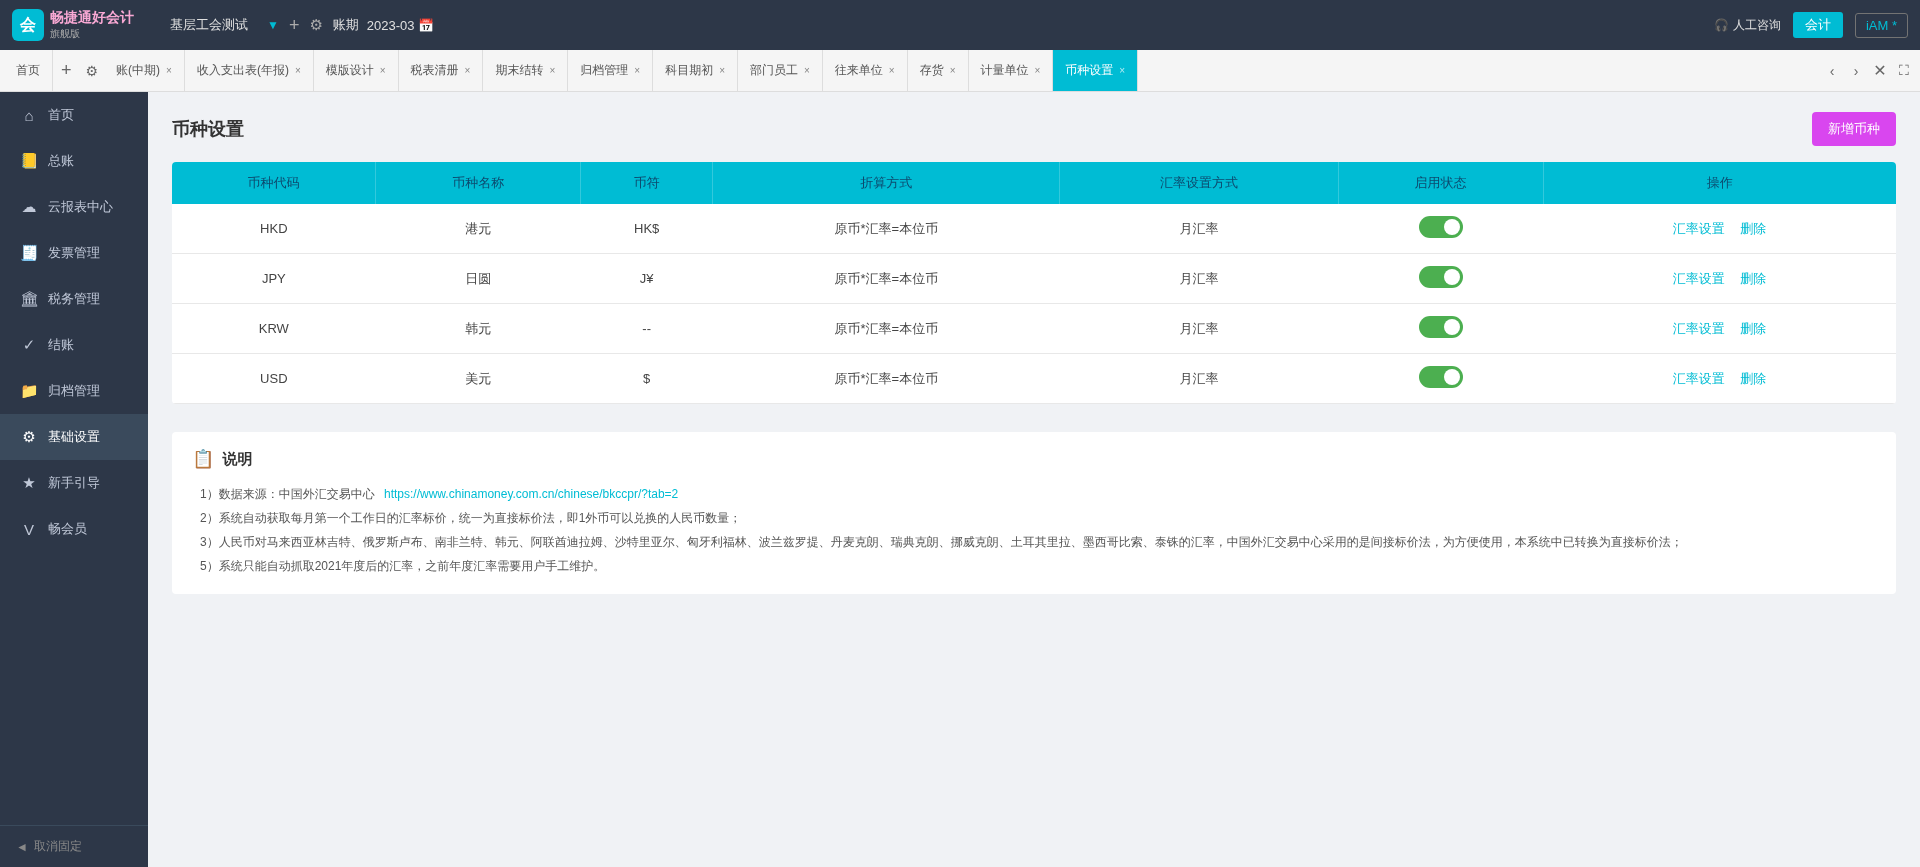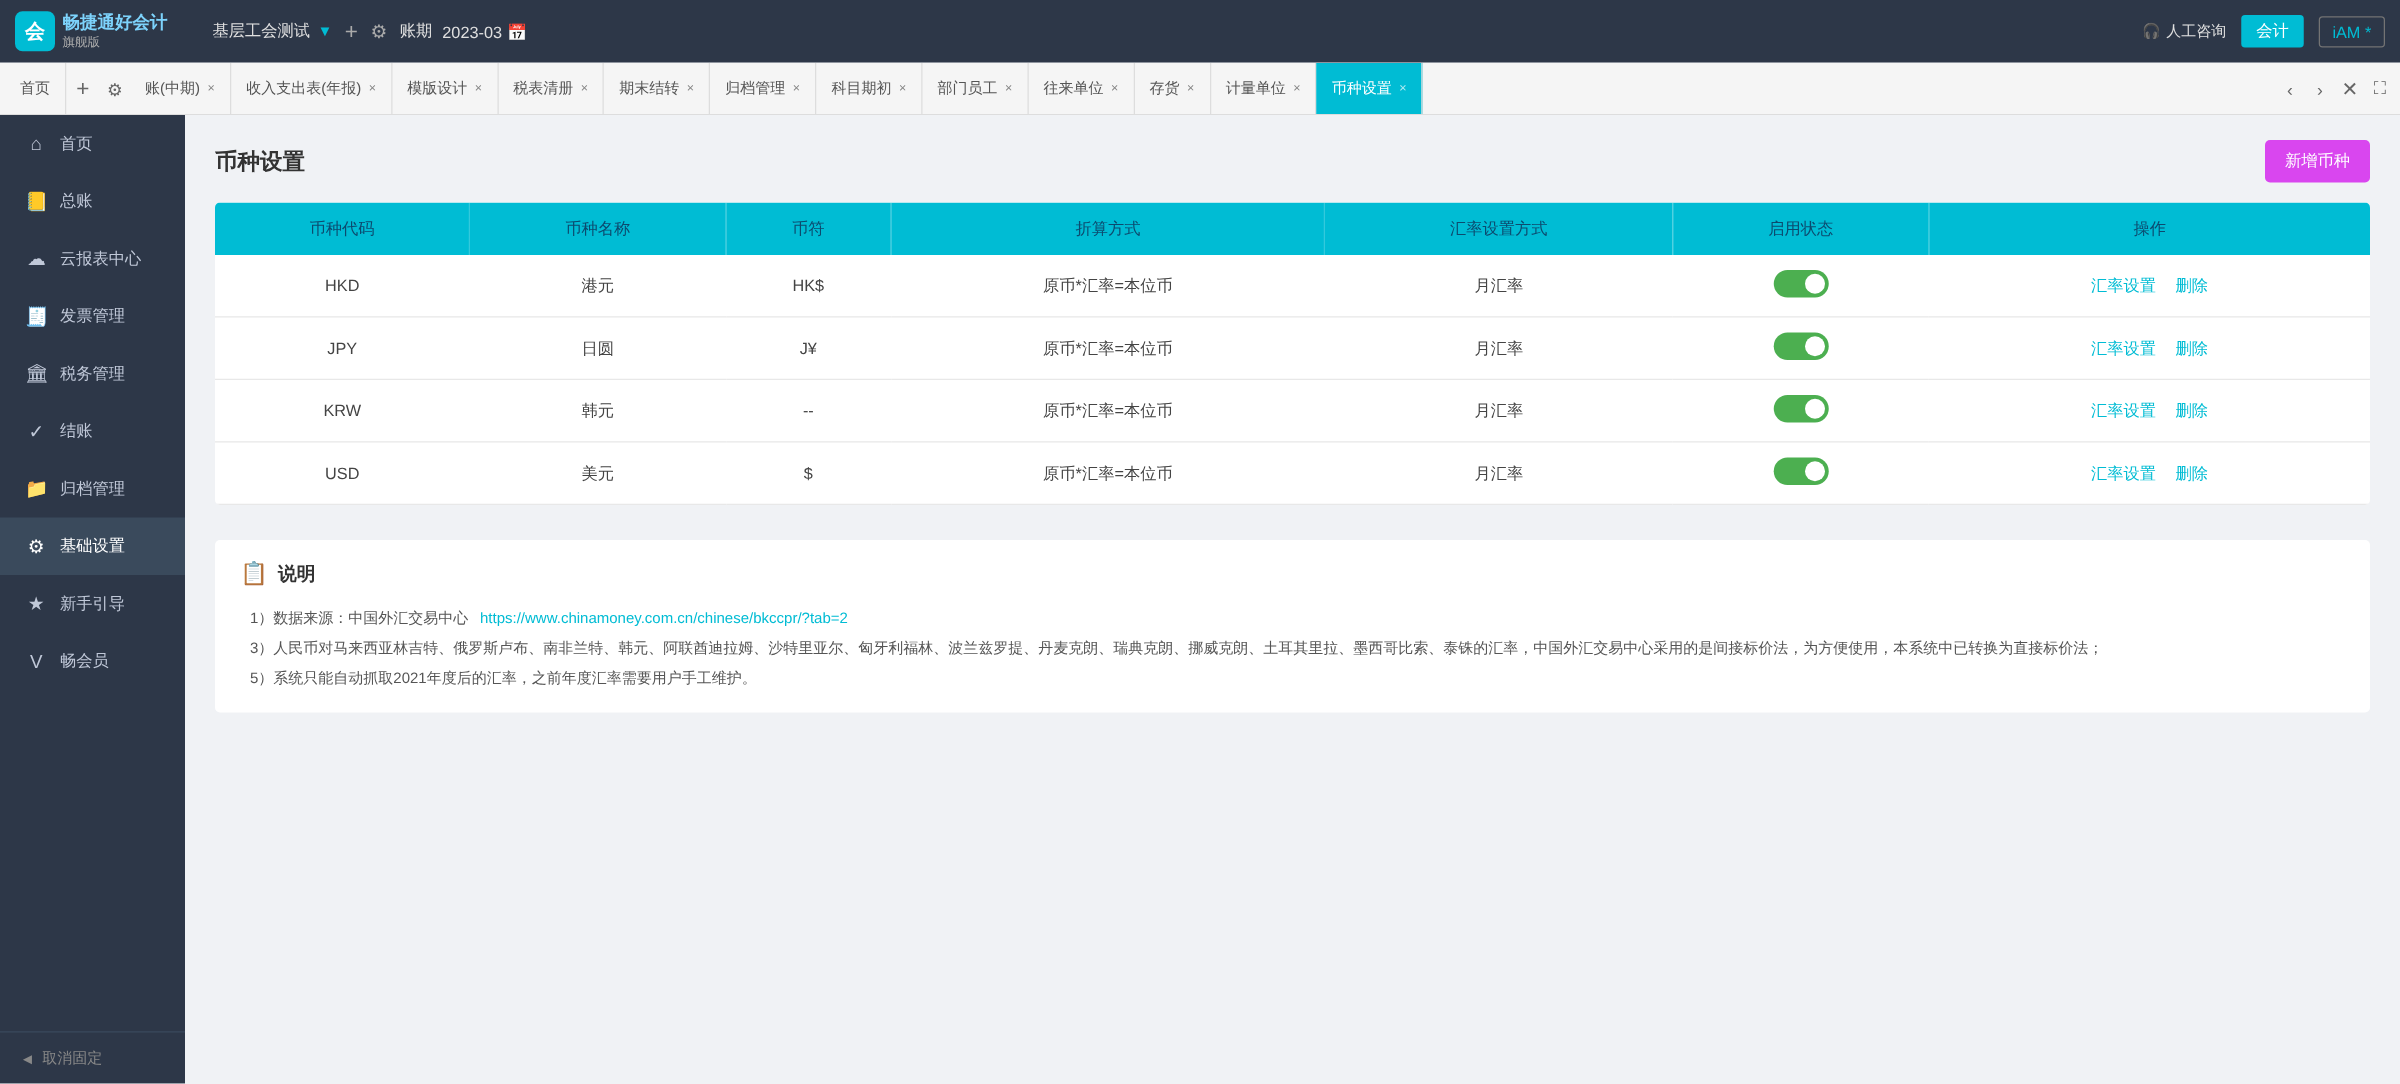--- a/index.html
+++ b/index.html
@@ -2,21 +2,21 @@
 <html><head>
   <meta charset="utf-8">
   <style>
     * { box-sizing: border-box; margin: 0; padding: 0; }
     body { font-family: "Microsoft YaHei", "PingFang SC", sans-serif; font-size: 13px; background: #f0f2f5; color: #333; display: flex; flex-direction: column; height: 867px; overflow: hidden; }
 
     
     .top-header { height: 50px; background: #2d3748; display: flex; align-items: center; padding: 0 12px; gap: 10px; flex-shrink: 0; }
     .logo-area { display: flex; align-items: center; gap: 6px; width: 148px; }
     .logo-icon { width: 32px; height: 32px; background: #00bcd4; border-radius: 6px; display: flex; align-items: center; justify-content: center; color: white; font-size: 16px; font-weight: bold; }
-    .company-selector { display: flex; align-items: center; gap: 6px; color: #e0e0e0; font-size: 13px; cursor: pointer; }
+    .company-selector { display: flex; align-items: center; gap: 19px; color: #e0e0e0; font-size: 13px; cursor: pointer; }
     .company-selector .arrow { color: #00bcd4; font-size: 12px; }
     .header-actions { margin-left: auto; display: flex; align-items: center; gap: 12px; }
     .period-label { color: #e0e0e0; font-size: 13px; display: flex; align-items: center; gap: 4px; }
     .period-icon { color: #00bcd4; }
     .support-btn { color: #e0e0e0; font-size: 12px; display: flex; align-items: center; gap: 4px; cursor: pointer; }
     .account-btn { background: #00bcd4; color: white; border: none; padding: 4px 12px; border-radius: 3px; font-size: 13px; cursor: pointer; font-family: inherit; }
     .iam-btn { border: 1px solid #737373; color: #00bcd4; padding: 4px 10px; border-radius: 3px; font-size: 13px; background: transparent; cursor: pointer; font-family: inherit; }
 
     
     .tab-bar { height: 42px; background: #f5f5f5; border-bottom: 1px solid #ddd; display: flex; align-items: center; padding: 0 4px; gap: 0; flex-shrink: 0; overflow-x: auto; position: relative; }
@@ -72,21 +72,21 @@
     .add-tab { padding: 0 8px; font-size: 18px; color: #666; cursor: pointer; height: 42px; display: flex; align-items: center; }
     .settings-tab { padding: 0 6px; font-size: 14px; color: #666; cursor: pointer; height: 42px; display: flex; align-items: center; }
   </style>
 </head>
 <body>
 
 <div class="top-header">
   <div class="logo-area">
     <div class="logo-icon">会</div>
     <div>
-      <div style="color:#7dd3fc;font-size:14px;font-weight:bold;">畅捷通好会计</div>
+      <div style="color:#f9a8d4;font-size:14px;font-weight:bold;">畅捷通好会计</div>
       <div style="color:#aaa;font-size:10px;">旗舰版</div>
     </div>
   </div>
 
   <div class="company-selector">
     <span>基层工会测试</span>
     <span class="arrow">▼</span>
   </div>
 
   <span style="color:#aaa;font-size:18px;cursor:pointer;">+</span>
@@ -301,20 +301,21 @@
           </tbody>
       </table>
 
       <div class="notes-section">
         <div class="notes-title">
           <span class="notes-icon">📋</span>
           <span>说明</span>
         </div>
         <ul class="notes-list" id="notes-list">
             <li>1）数据来源：中国外汇交易中心 <a href="#" class="action-link">https://www.chinamoney.com.cn/chinese/bkccpr/?tab=2</a></li>
+            <li>2）系统自动获取每月第一个工作日的汇率标价，统一为直接标价法，即1外币可以兑换的人民币数量；</li>
             <li>3）人民币对马来西亚林吉特、俄罗斯卢布、南非兰特、韩元、阿联酋迪拉姆、沙特里亚尔、匈牙利福林、波兰兹罗提、丹麦克朗、瑞典克朗、挪威克朗、土耳其里拉、墨西哥比索、泰铢的汇率，中国外汇交易中心采用的是间接标价法，为方便使用，本系统中已转换为直接标价法；</li>
             <li>5）系统只能自动抓取2021年度后的汇率，之前年度汇率需要用户手工维护。</li>
           </ul>
       </div>
 
     </div>
   </div>
 </div>
 
 </body></html>

